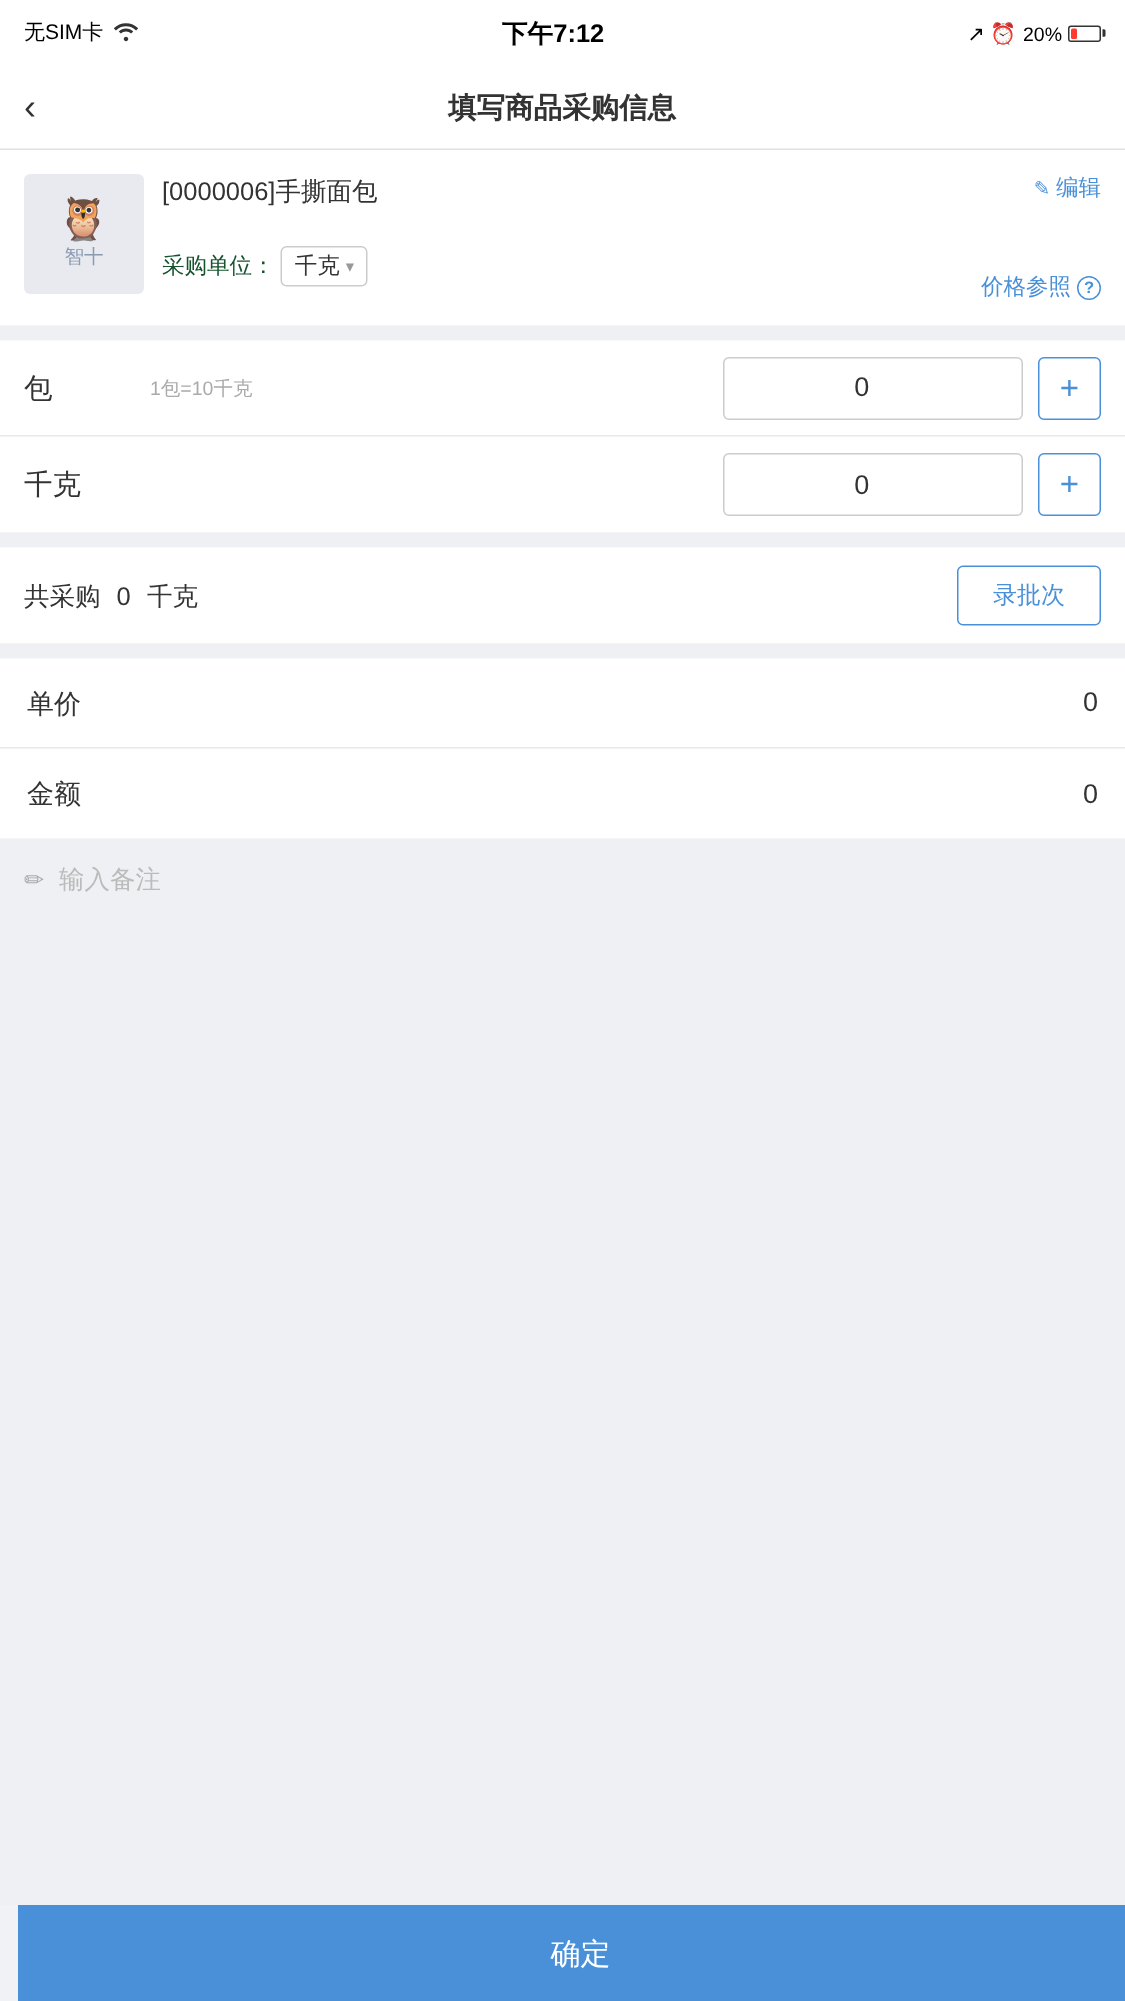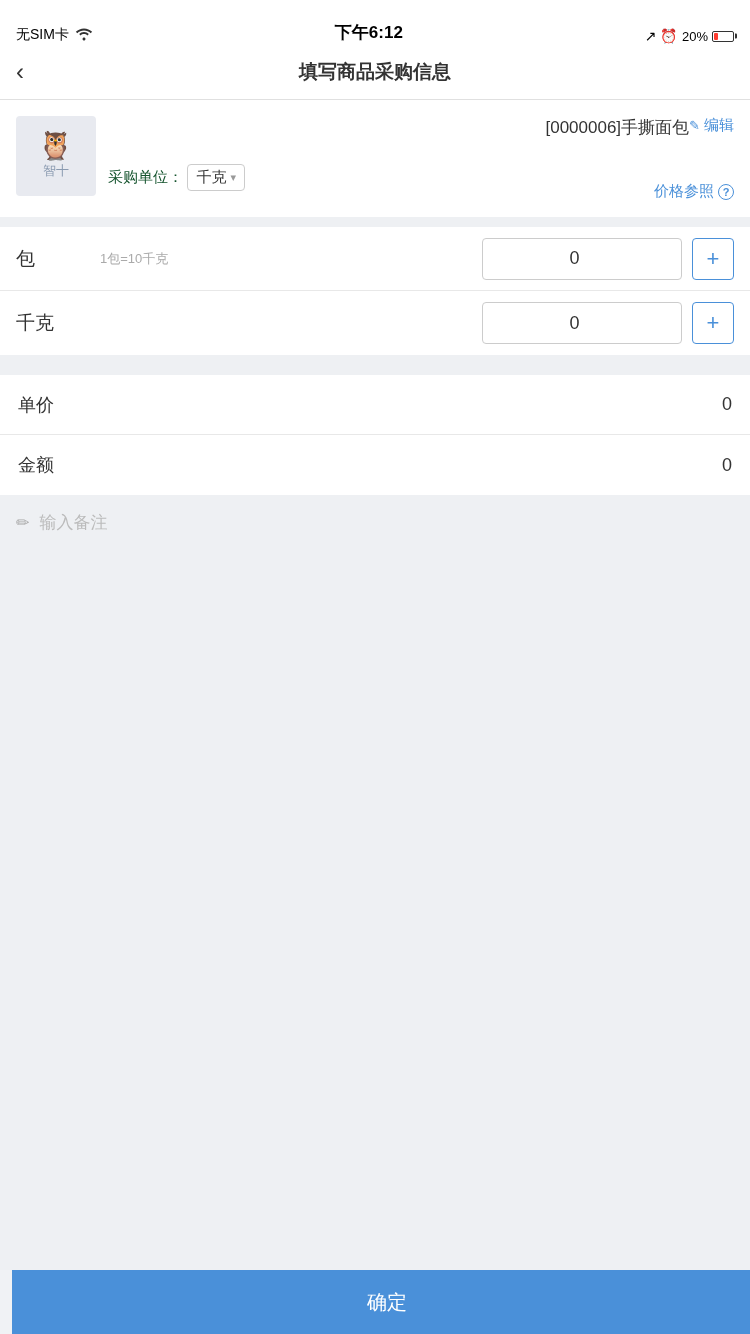--- a/index.html
+++ b/index.html
@@ -11,21 +11,21 @@
       min-height: 1334px;
       position: relative;
       overflow-x: hidden;
     }
 
     
     .status-bar {
       background: #fff;
       height: 44px;
       display: flex;
-      align-items: flex-end;
+      align-items: center;
       justify-content: space-between;
       padding: 0 16px;
       font-size: 15px;
       font-weight: 500;
     }
     .status-left { display: flex; align-items: center; gap: 6px; font-size: 14px; }
     .status-center { font-size: 17px; font-weight: 600; }
     .status-right { display: flex; align-items: center; gap: 4px; font-size: 13px; }
     .battery-container { display: flex; align-items: center; gap: 2px; }
     .battery-body {
@@ -112,21 +112,20 @@
       font-size: 28px;
       line-height: 1;
     }
     .owl-label {
       font-size: 13px;
       margin-top: 2px;
       color: #8a9ab0;
     }
     .product-info {
       flex: 1;
-      text-align: right;
     }
     .product-name-row {
       display: flex;
       justify-content: space-between;
       align-items: flex-start;
     }
     .product-name {
       font-size: 17px;
       font-weight: 500;
       color: #333;
@@ -345,21 +344,21 @@
   <div class="status-left">
     <span>无SIM卡</span>
     <span>
       <svg width="18" height="14" viewBox="0 0 18 14" fill="none" xmlns="http://www.w3.org/2000/svg">
         <path d="M9 10.5C9.828 10.5 10.5 11.172 10.5 12C10.5 12.828 9.828 13.5 9 13.5C8.172 13.5 7.5 12.828 7.5 12C7.5 11.172 8.172 10.5 9 10.5Z" fill="#333"></path>
         <path d="M9 7C10.326 7 11.529 7.527 12.414 8.39L13.828 6.976C12.565 5.738 10.868 4.95 9 4.95C7.132 4.95 5.435 5.738 4.172 6.976L5.586 8.39C6.471 7.527 7.674 7 9 7Z" fill="#333"></path>
         <path d="M9 3.5C11.624 3.5 13.992 4.566 15.728 6.278L17.142 4.864C15.028 2.776 12.16 1.5 9 1.5C5.84 1.5 2.972 2.776 0.858 4.864L2.272 6.278C4.008 4.566 6.376 3.5 9 3.5Z" fill="#333"></path>
       </svg>
     </span>
   </div>
-  <div class="status-center">下午6:12</div>
+  <div class="status-center">下午7:12</div>
   <div class="status-right">
     <span style="font-size:14px;">↗</span>
     <span style="font-size:14px;">⏰</span>
     <span style="font-size:13px;">20%</span>
     <div class="battery-container">
       <div class="battery-body">
         <div class="battery-fill"></div>
       </div>
     </div>
   </div>
@@ -424,20 +423,33 @@
       <div class="input-spacer"></div>
       <input class="qty-input" type="number" value="0" style="">
       <div class="plus-btn">
         <span>+</span>
       </div>
     </div>
   </div>
 
   <div class="section-divider"></div>
 
+  <div class="summary-section">
+    <div class="summary-row">
+      <span class="summary-text">
+        <span>共采购</span>
+        <span style="margin: 0 6px;">0</span>
+        <span>千克</span>
+      </span>
+      <div class="summary-spacer"></div>
+      <div class="batch-btn">
+        <span>录批次</span>
+      </div>
+    </div>
+  </div>
 
   <div class="section-divider"></div>
 
   <div class="info-section">
     <div class="info-row">
       <span class="info-label">单价</span>
       <div class="info-spacer"></div>
       <span class="info-value">0</span>
     </div>
     <div class="info-row">

